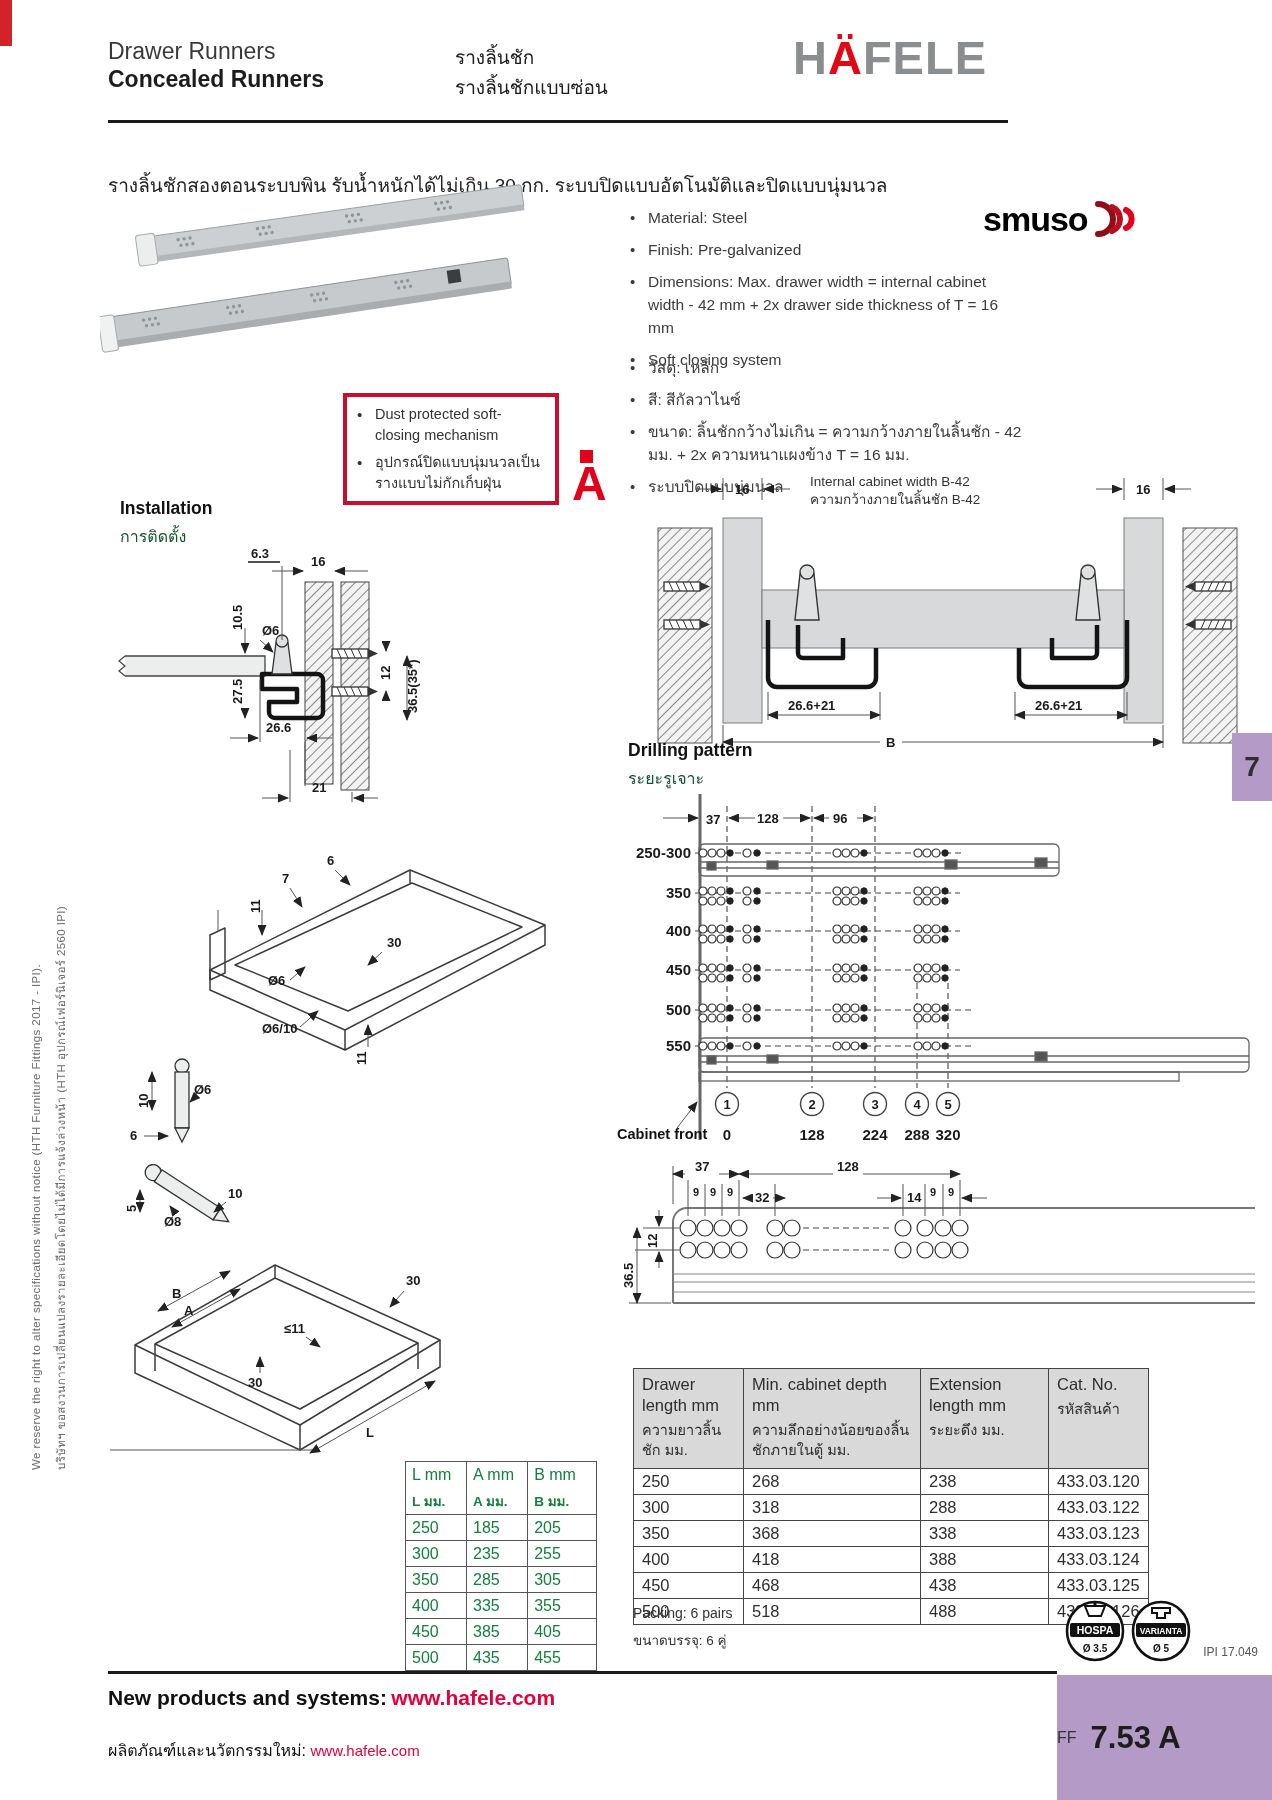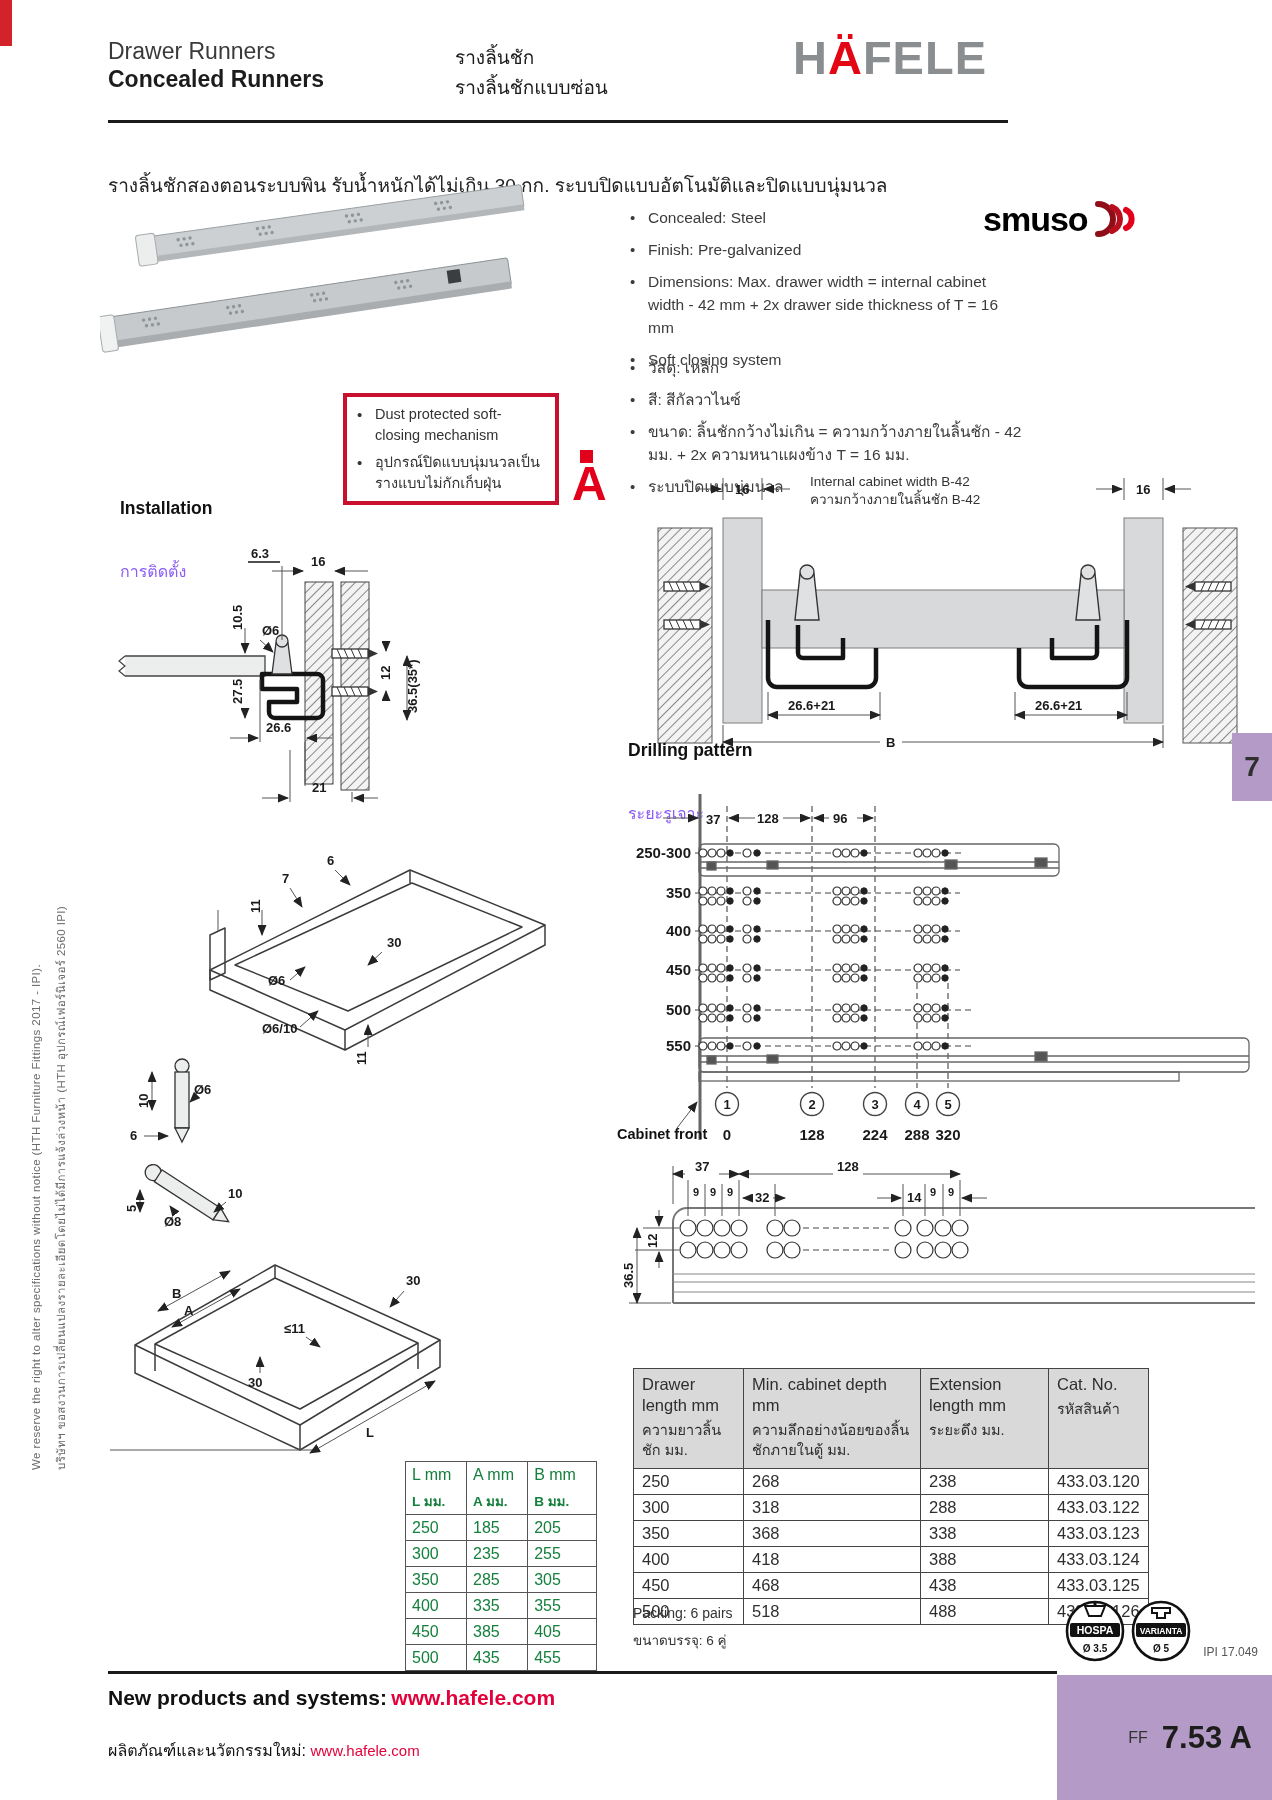--- a/index.html
+++ b/index.html
@@ -12,42 +12,42 @@
   .brand{font-size:47px;font-weight:bold;letter-spacing:1px;color:#8b8e90;}
   .brand .uml{color:#e30613;}
   .rule{background:#1a1a1a;height:3px;}
   .title{font-size:21px;font-weight:bold;color:#111;}
   .title-th{font-size:19px;color:#222;}
   .bul{display:flex;margin-bottom:9px;line-height:23px;font-size:15.5px;color:#3c3c3c;}
   .bul .dot{width:18px;flex:0 0 18px;font-size:15px;}
   .hibox{border:4px solid #c8102e;padding:7px 10px;width:216px;box-sizing:border-box;}
   .hibox .bul{font-size:14.5px;margin-bottom:6px;line-height:21px;color:#333;}
   .sechead{font-size:17.5px;font-weight:bold;color:#111;}
-  .sechead-th{font-size:16px;color:#8b5cf6;margin-top:35px;}
+  .sechead-th{font-size:16px;color:#14532d;}
   .smuso{font-size:34px;font-weight:bold;color:#000000;letter-spacing:-1px;display:flex;align-items:center;gap:6px;}
   
   table{border-collapse:collapse;}
   .labtbl{width:192px;font-size:16px;color:#15803d;}
   .labtbl th,.labtbl td{border:1.4px solid #555;text-align:left;padding:2px 6px;font-weight:normal;}
   .labtbl th{height:46px;vertical-align:top;padding-top:4px;}
   .labtbl td{height:21px;}
   .labtbl .h-en{font-size:16px;}
   .labtbl .h-th{font-size:13.5px;margin-top:6px;font-weight:bold;}
   .maintbl{width:515px;font-size:16.5px;color:#2e2e2e;table-layout:fixed;}
   .maintbl th,.maintbl td{border:1.4px solid #444;text-align:left;padding:2px 8px;font-weight:normal;}
   .maintbl th{background:#d9d9d9;vertical-align:top;height:92px;padding-top:5px;margin-left:44px;}
   .maintbl td{height:21px;}
   .maintbl .h-en{font-size:16.5px;line-height:21px;}
   .maintbl .h-th{font-size:14.5px;line-height:20px;margin-top:4px;}
   .packing{font-size:14px;color:#333;}
   .packing-th{font-size:13.5px;color:#333;}
   .vert{writing-mode:vertical-rl;transform:rotate(180deg);font-size:11.5px;color:#6b6b6b;letter-spacing:.4px;white-space:nowrap;}
   .purple{background:#b49bc7;}
   .tab7{display:flex;align-items:center;justify-content:center;font-size:28px;font-weight:bold;color:#2f2f2f;}
-  .pagebox{display:flex;align-items:center;justify-content:flex-end;gap:14px;padding-right:20px;box-sizing:border-box;}
+  .pagebox{display:flex;align-items:center;gap:14px;padding-right:20px;box-sizing:border-box;}
   .pagebox .ff{font-size:16px;color:#333;}
   .pagebox .pno{font-size:31px;font-weight:bold;color:#1d1d1b;}
   .foot-en{font-size:21px;font-weight:bold;color:#111;}
   .foot-url{font-size:21px;font-weight:bold;color:#e4003a;}
   .foot-th{font-size:16px;color:#111;}
   .foot-url2{font-size:15px;color:#e4003a;}
   .ipi{font-size:12px;color:#555;text-align:right;}
   
   text{font-family:"Liberation Sans","DejaVu Sans",sans-serif;}
   .dim{font-size:13px;font-weight:bold;fill:#1a1a1a;}
@@ -149,21 +149,21 @@
         <use href="#dots6" x="215" y="114"></use>
         <use href="#dots6" x="300" y="114"></use>
       <rect x="352" y="110" width="13" height="13" fill="#3a3e40"></rect>
       <rect x="0" y="104" width="16" height="36" rx="3" fill="#f0f1f1" stroke="#a7abad"></rect>
     </g>
   </svg>
 
   <div class="abs" style="left:630px;top:206px;width:385px;">
     <div class="bul">
         <span class="dot">•</span>
-        <span>Concealed: Steel</span>
+        <span>Material: Steel</span>
       </div>
     <div class="bul">
         <span class="dot">•</span>
         <span>Finish: Pre-galvanized</span>
       </div>
     <div class="bul">
         <span class="dot">•</span>
         <span>Dimensions: Max. drawer width = internal cabinet width - 42 mm + 2x drawer side thickness of T = 16 mm</span>
       </div>
     <div class="bul">

